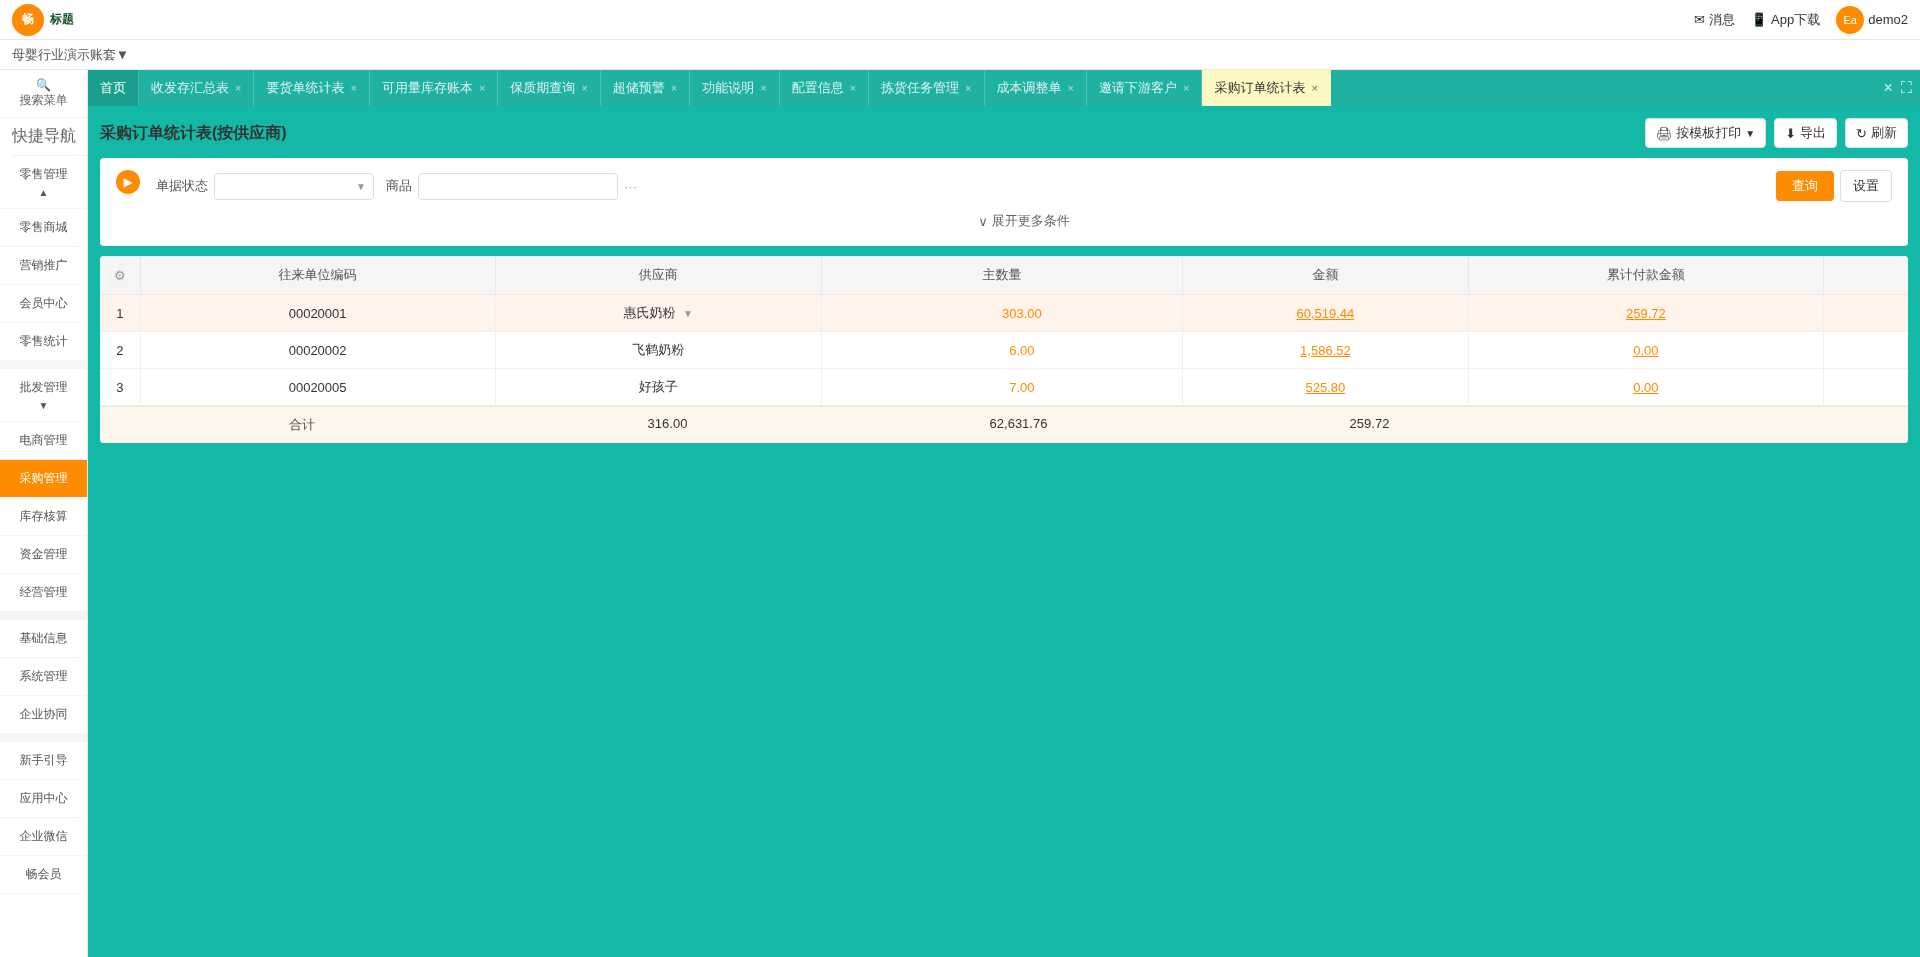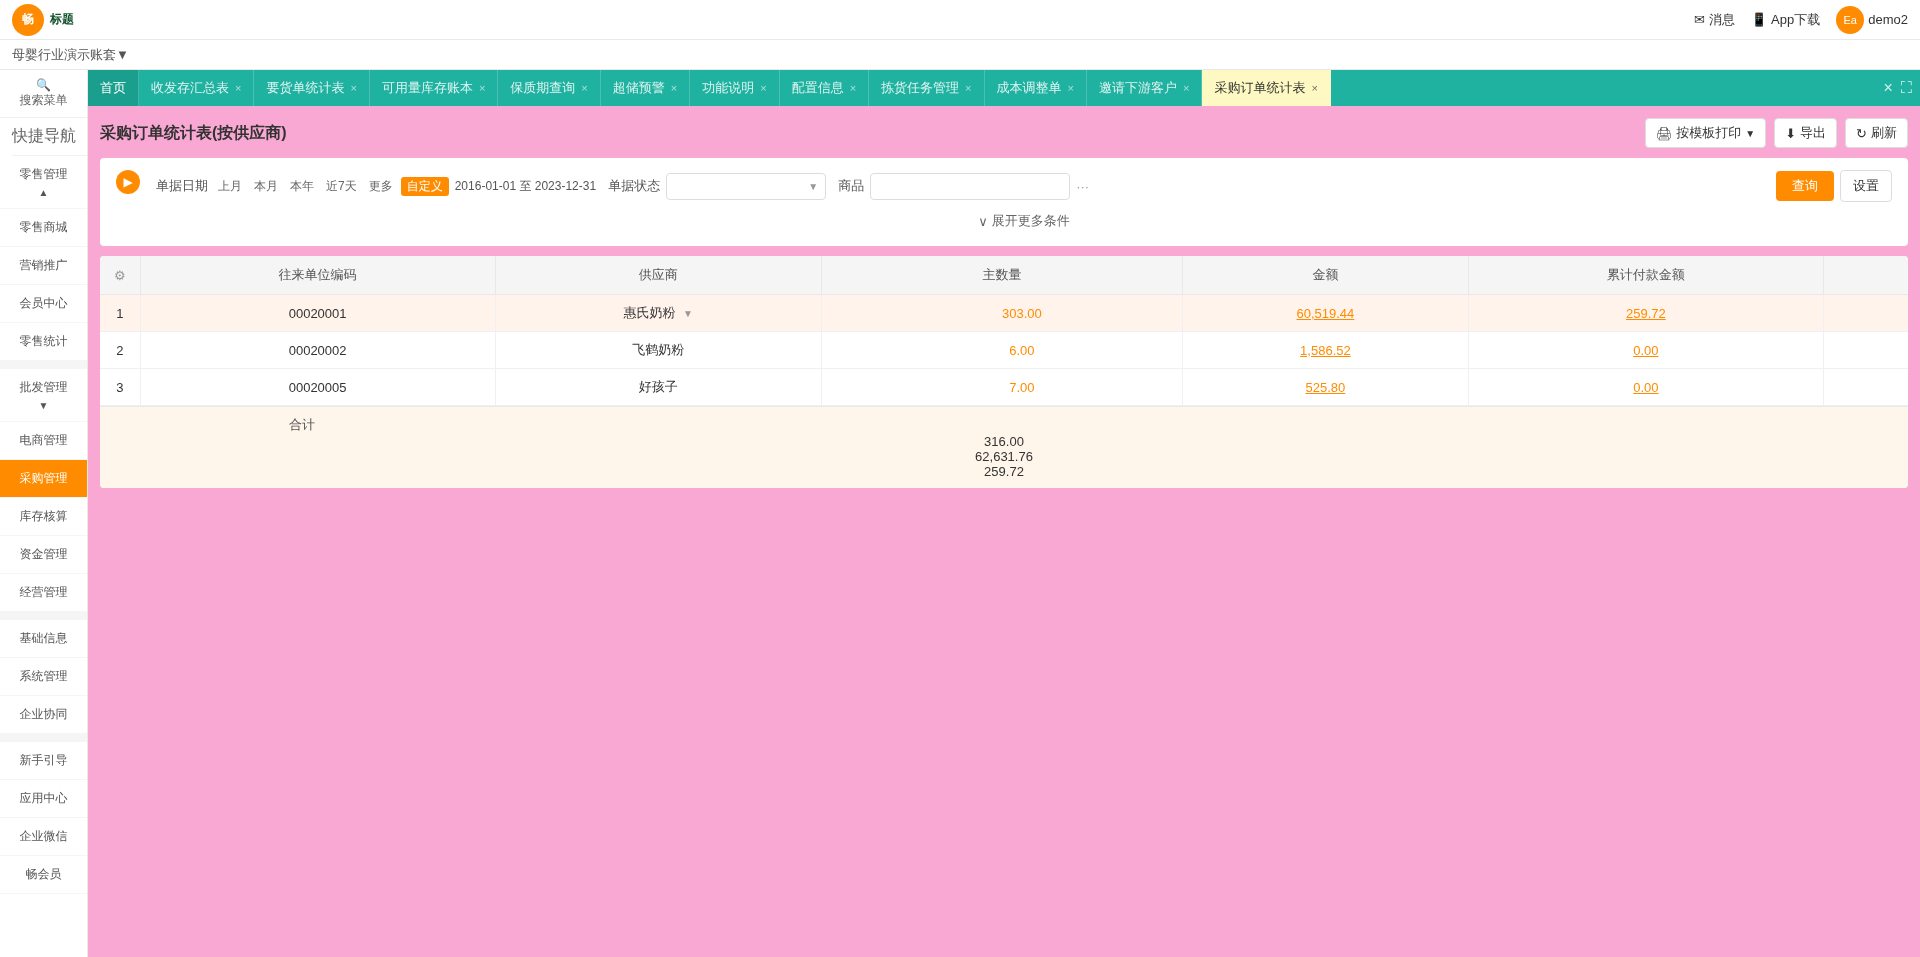--- a/index.html
+++ b/index.html
@@ -35,21 +35,21 @@
     .tab-bar { background: #20b2a0; display: flex; align-items: center; height: 36px; overflow-x: auto; white-space: nowrap; }
     .tab-bar::-webkit-scrollbar { display: none; }
     .tab-item { display: inline-flex; align-items: center; padding: 0 12px; height: 36px; font-size: 13px; color: rgba(255,255,255,0.85); cursor: pointer; border-right: 1px solid rgba(255,255,255,0.2); gap: 6px; flex-shrink: 0; }
     .tab-item.home { background: #1a9f8f; color: #fff; }
     .tab-item.active { background: #fef9c3; color: #333; }
     .tab-item .tab-close { font-size: 11px; opacity: 0.7; }
     .tab-bar-actions { margin-left: auto; display: flex; align-items: center; padding: 0 8px; gap: 8px; }
     .tab-bar-btn { color: #fff; cursor: pointer; font-size: 16px; opacity: 0.8; }
 
     
-    .page-content { flex: 1; overflow: auto; background: #f9a8d4; padding: 12px; }
+    .page-content { flex: 1; overflow: auto; background: #14b8a6; padding: 12px; }
     .page-header { display: flex; align-items: center; justify-content: space-between; margin-bottom: 10px; }
     .page-title { font-size: 16px; font-weight: bold; color: #333; }
     .page-actions { display: flex; align-items: center; gap: 8px; }
     .btn-print { display: flex; align-items: center; gap: 4px; border: 1px solid #ddd; border-radius: 4px; padding: 5px 10px; background: #fff; cursor: pointer; color: #333; font-size: 13px; }
     .btn-export { display: flex; align-items: center; gap: 4px; border: 1px solid #ddd; border-radius: 4px; padding: 5px 10px; background: #fff; cursor: pointer; color: #333; font-size: 13px; }
     .btn-refresh { display: flex; align-items: center; gap: 4px; border: 1px solid #ddd; border-radius: 4px; padding: 5px 10px; background: #fff; cursor: pointer; color: #333; font-size: 13px; }
     .btn-query { background: #ff8c00; color: #fff; border: none; border-radius: 4px; padding: 6px 16px; cursor: pointer; font-size: 13px; }
     .btn-settings { background: #fff; color: #333; border: 1px solid #ddd; border-radius: 4px; padding: 6px 12px; cursor: pointer; font-size: 13px; }
 
     
@@ -74,21 +74,21 @@
     .table-card { background: #fff; border-radius: 4px; overflow: hidden; }
     .data-table { width: 100%; border-collapse: collapse; }
     .data-table thead tr { background: #f5f5f5; }
     .data-table th { padding: 10px 12px; text-align: center; font-weight: 500; color: #555; font-size: 13px; border-bottom: 1px solid #e8e8e8; border-right: 1px solid #e8e8e8; }
     .data-table th:last-child { border-right: none; }
     .data-table td { padding: 9px 12px; text-align: center; color: #333; font-size: 13px; border-bottom: 1px solid #f0f0f0; border-right: 1px solid #f0f0f0; }
     .data-table td:last-child { border-right: none; }
     .data-table tr.row-active td { background: #fff3eb; }
     .data-table .link-val { color: #ff8c00; text-decoration: underline; cursor: pointer; }
     .data-table .num-val { color: #ff8c00; cursor: pointer; margin-left: 40px; }
-    .table-footer { background: #fef5eb; padding: 9px 12px; display: flex; border-top: 1px solid #e8e8e8; flex-direction: column; }
+    .table-footer { background: #fef5eb; padding: 9px 12px; display: flex; border-top: 1px solid #e8e8e8; }
     .table-footer .footer-label { width: 380px; text-align: center; font-weight: 500; color: #555; }
     .table-footer .footer-val { flex: 1; text-align: center; font-weight: 500; color: #333; }
     .checkbox-col { width: 40px; }
     .settings-icon { color: #999; cursor: pointer; }
   </style>
 </head>
 <body>
 
 <div class="top-bar">
   <div class="logo-area">
@@ -269,32 +269,20 @@
           </button>
         </div>
       </div>
 
       <div class="filter-card">
         <div style="display:flex; gap:8px; align-items:flex-start;">
           <div class="toggle-arrow">▶</div>
           <div style="flex:1;">
             <div class="filter-row">
 
-              <div class="filter-item">
-                <span class="filter-label">单据日期</span>
-                <div class="date-shortcuts">
-                  <span class="date-shortcut">上月</span>
-                  <span class="date-shortcut">本月</span>
-                  <span class="date-shortcut">本年</span>
-                  <span class="date-shortcut">近7天</span>
-                  <span class="date-shortcut">更多</span>
-                  <span class="date-shortcut custom">自定义</span>
-                </div>
-                <span class="date-range">2016-01-01 至 2023-12-31</span>
-              </div>
 
               <div class="filter-item">
                 <span class="filter-label">单据状态</span>
                 <div class="filter-select-wrapper">
                   <select class="filter-select">
                     <option value=""></option>
                   </select>
                 </div>
               </div>
 

